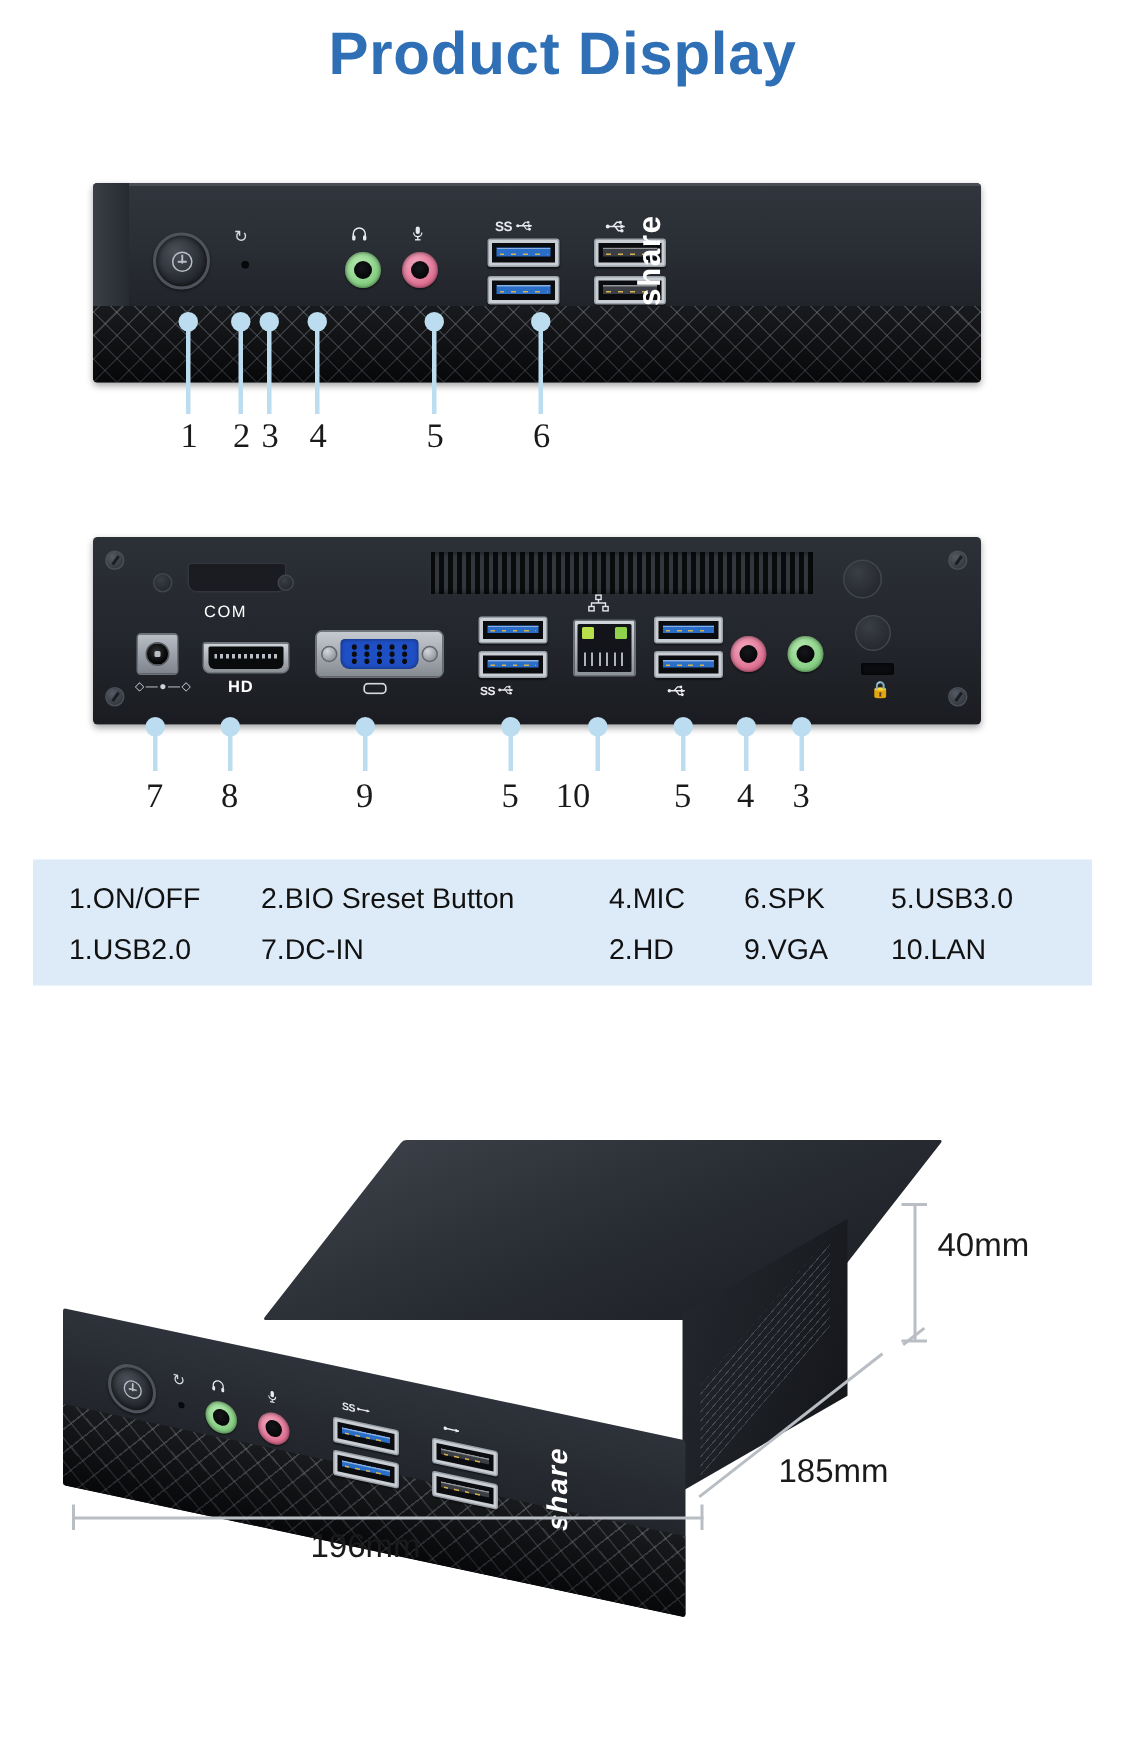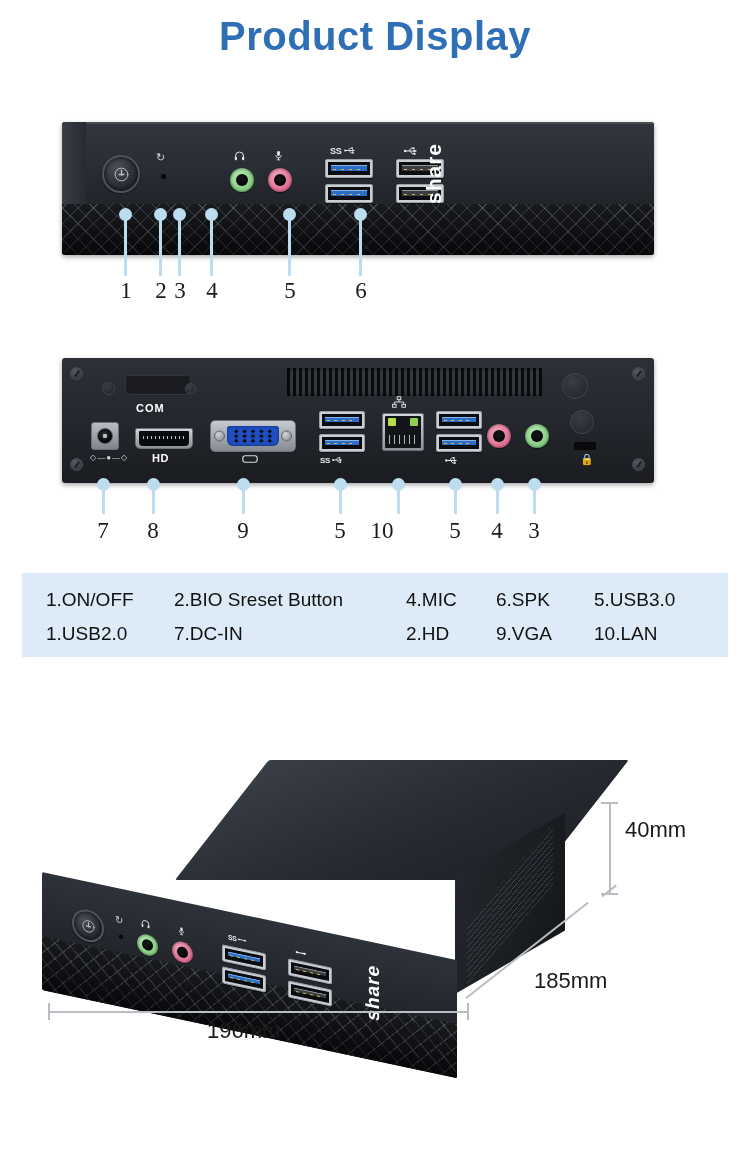--- a/index.html
+++ b/index.html
@@ -248,21 +248,21 @@
   .led.r{ right:3px; background:#8fd14a; }
 
   .klock{
     position:absolute; width:22px;height:8px;background:#0b0c0f;
     border-radius:2px; box-shadow: inset 0 0 3px #000;
   }
   .klock-glyph{ position:absolute; color:#e6e8ec; font-size:11px; }
 
   .net-icon{ position:absolute; color:#e3e6ea; font-size:9px; }
   .hd-label{ position:absolute; color:#ffffff; font-size:11px; font-weight:bold; letter-spacing:.5px;}
-  .com-label{ position:absolute; color:#ffffff; font-size:11px; font-weight:bold; letter-spacing:1px;text-align:right;}
+  .com-label{ position:absolute; color:#ffffff; font-size:11px; font-weight:normal; letter-spacing:1px;text-align:right;}
   .dc-marks{ position:absolute; color:#cdd2d8; font-size:8px; letter-spacing:1px; }
   .usb-mini-icon{ position:absolute; color:#e8eaee; font-size:9px; }
 
   
   .legend{
     position:absolute;
     left:22px; top:573px; width:706px; height:84px;
     background:#ddeaf7;
   }
   .legend-row{
@@ -698,19 +698,19 @@
     <div class="brand" style="left:320px; top:78px; font-size:19px;">share</div>
   </div>
 
   <div class="dim-line" style="left:609px; top:102px; width:1.5px; height:92px;"></div>
   <div class="dim-cap" style="left:601px; top:102px; width:17px; height:1.5px;"></div>
   <div class="dim-cap" style="left:601px; top:193px; width:17px; height:1.5px;"></div>
   <div class="dim-text" style="left:625px; top:117px;">40mm</div>
 
   <div class="dim-diag" style="left:466px; top:297px; width:155px; transform:rotate(-38deg); transform-origin:left center;"></div>
   <div class="dim-cap" style="left:600px; top:190px; width:18px; height:1.5px; transform:rotate(-38deg);"></div>
-  <div class="dim-text" style="left:534px; top:268px;">185mm</div>
+  <div class="dim-text" style="left:519px; top:268px;">185mm</div>
 
   <div class="dim-line" style="left:48px; top:311px; width:421px; height:1.5px;"></div>
   <div class="dim-cap" style="left:48px; top:303px; width:1.5px; height:17px;"></div>
   <div class="dim-cap" style="left:467px; top:303px; width:1.5px; height:17px;"></div>
   <div class="dim-text" style="left:207px; top:318px;">196mm</div>
 </div>
 
 </body></html>

